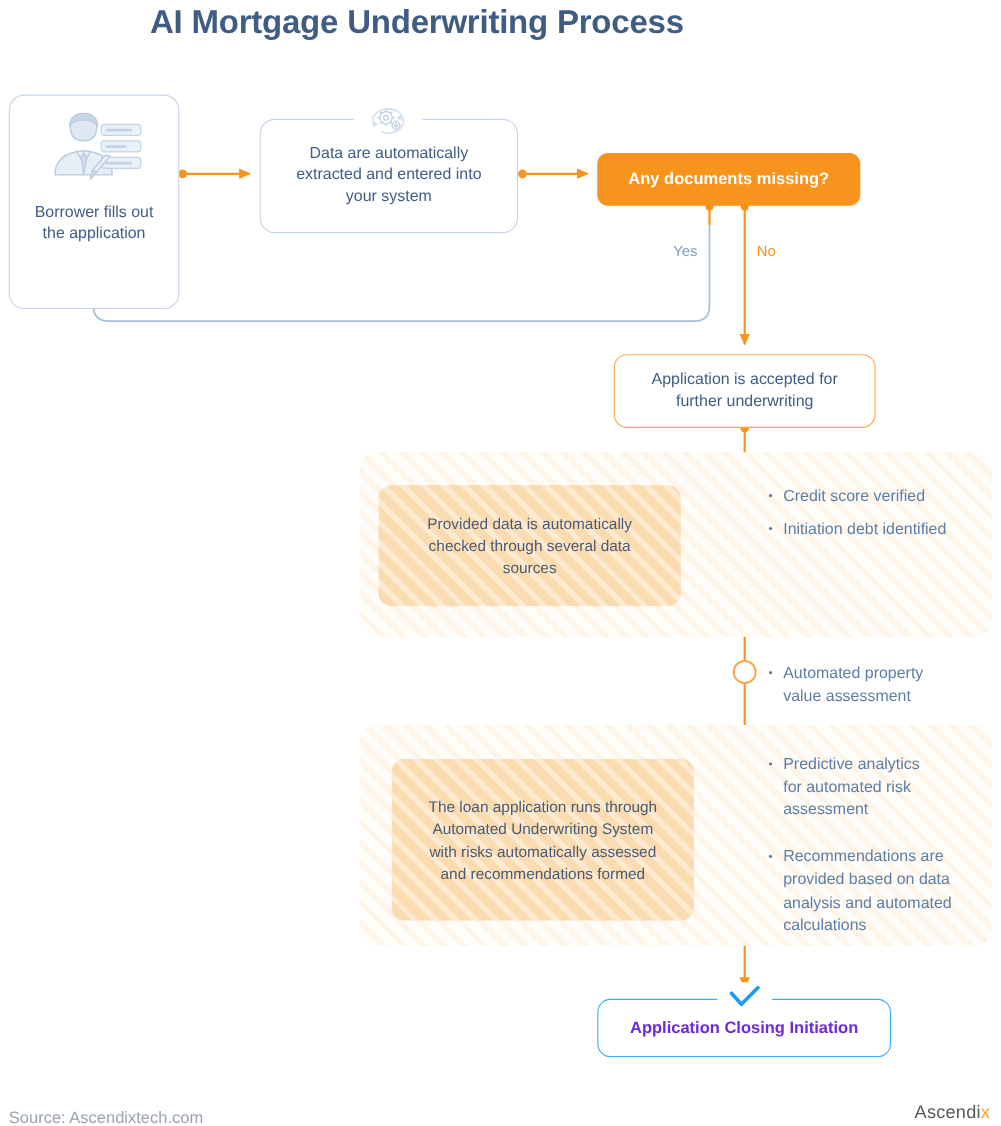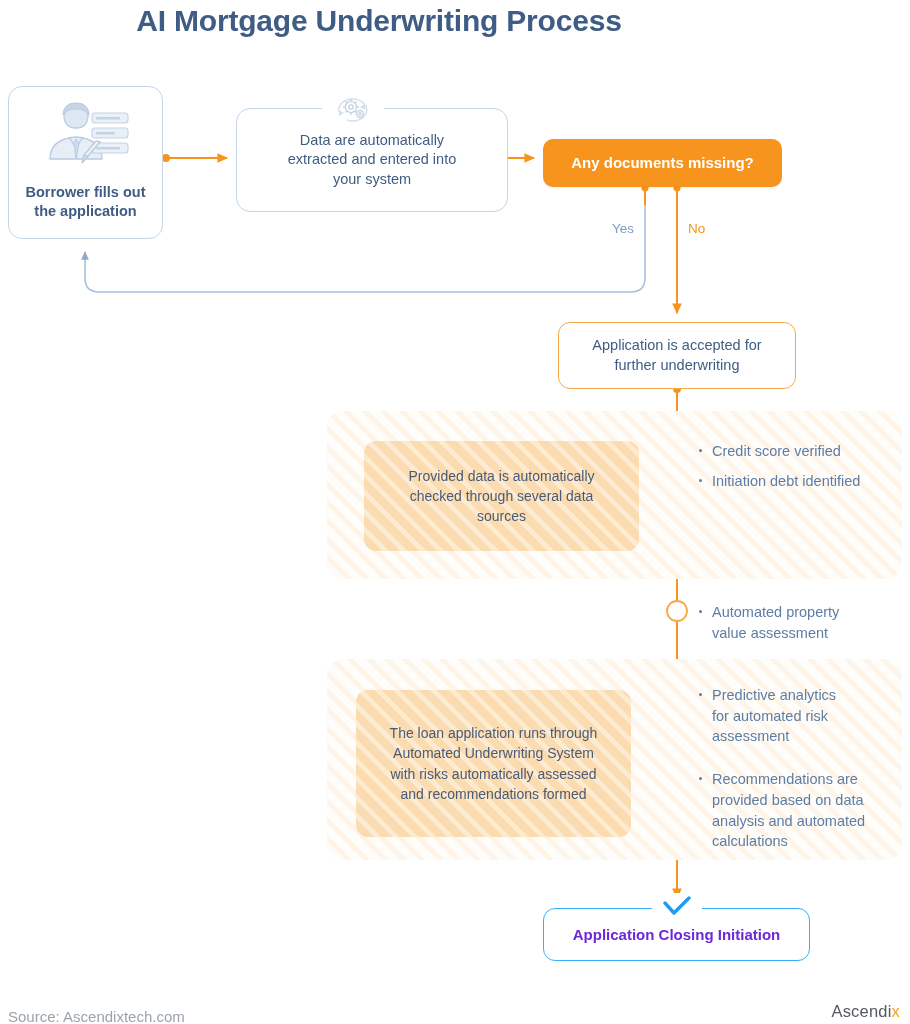--- a/index.html
+++ b/index.html
@@ -52,34 +52,33 @@
     z-index: 3;
   }
   .card-text {
     text-align: center;
     line-height: 1.32;
     color: #3f5d84;
   }
   
   #card-borrower {
     left: 8px; top: 86px;
-    width: 155px; height: 153px;
+    width: 155px; height: 195px;
     border: 1.3px solid #c5d4e6;
     justify-content: flex-start;
     padding-top: 14px;
-    font-weight: bold;
   }
   #card-borrower .card-text {
     font-size: 14.5px;
     margin-top: 8px;
   }
   
   #card-extract {
     left: 236px; top: 108px;
-    width: 272px; height: 104px;
+    width: 235px; height: 104px;
     border: 1.3px solid #c5d4e6;
   }
   #card-extract .card-text { font-size: 14.5px; }
   .gear-badge {
     position: absolute;
     left: 322px; top: 90px;
     width: 62px; height: 38px;
     background: #ffffff;
     display: flex;
     align-items: center;
@@ -165,21 +164,21 @@
     z-index: 3;
     background-color: #fbdbb0;
     background-image: repeating-linear-gradient(
       45deg,
       rgba(255,255,255,0.42) 0px,
       rgba(255,255,255,0.42) 5px,
       rgba(255,255,255,0) 5px,
       rgba(255,255,255,0) 13px
     );
   }
-  #box-checked { left: 364px; top: 441px; width: 275px; height: 110px; }
+  #box-checked { left: 344px; top: 441px; width: 275px; height: 110px; }
   #box-aus     { left: 356px; top: 690px; width: 275px; height: 147px; }
   .stripe-box .card-text {
     font-size: 14px;
     color: #4a5b75;
     line-height: 1.45;
     padding: 0 14px;
   }
   
   .bullets {
     position: absolute;

